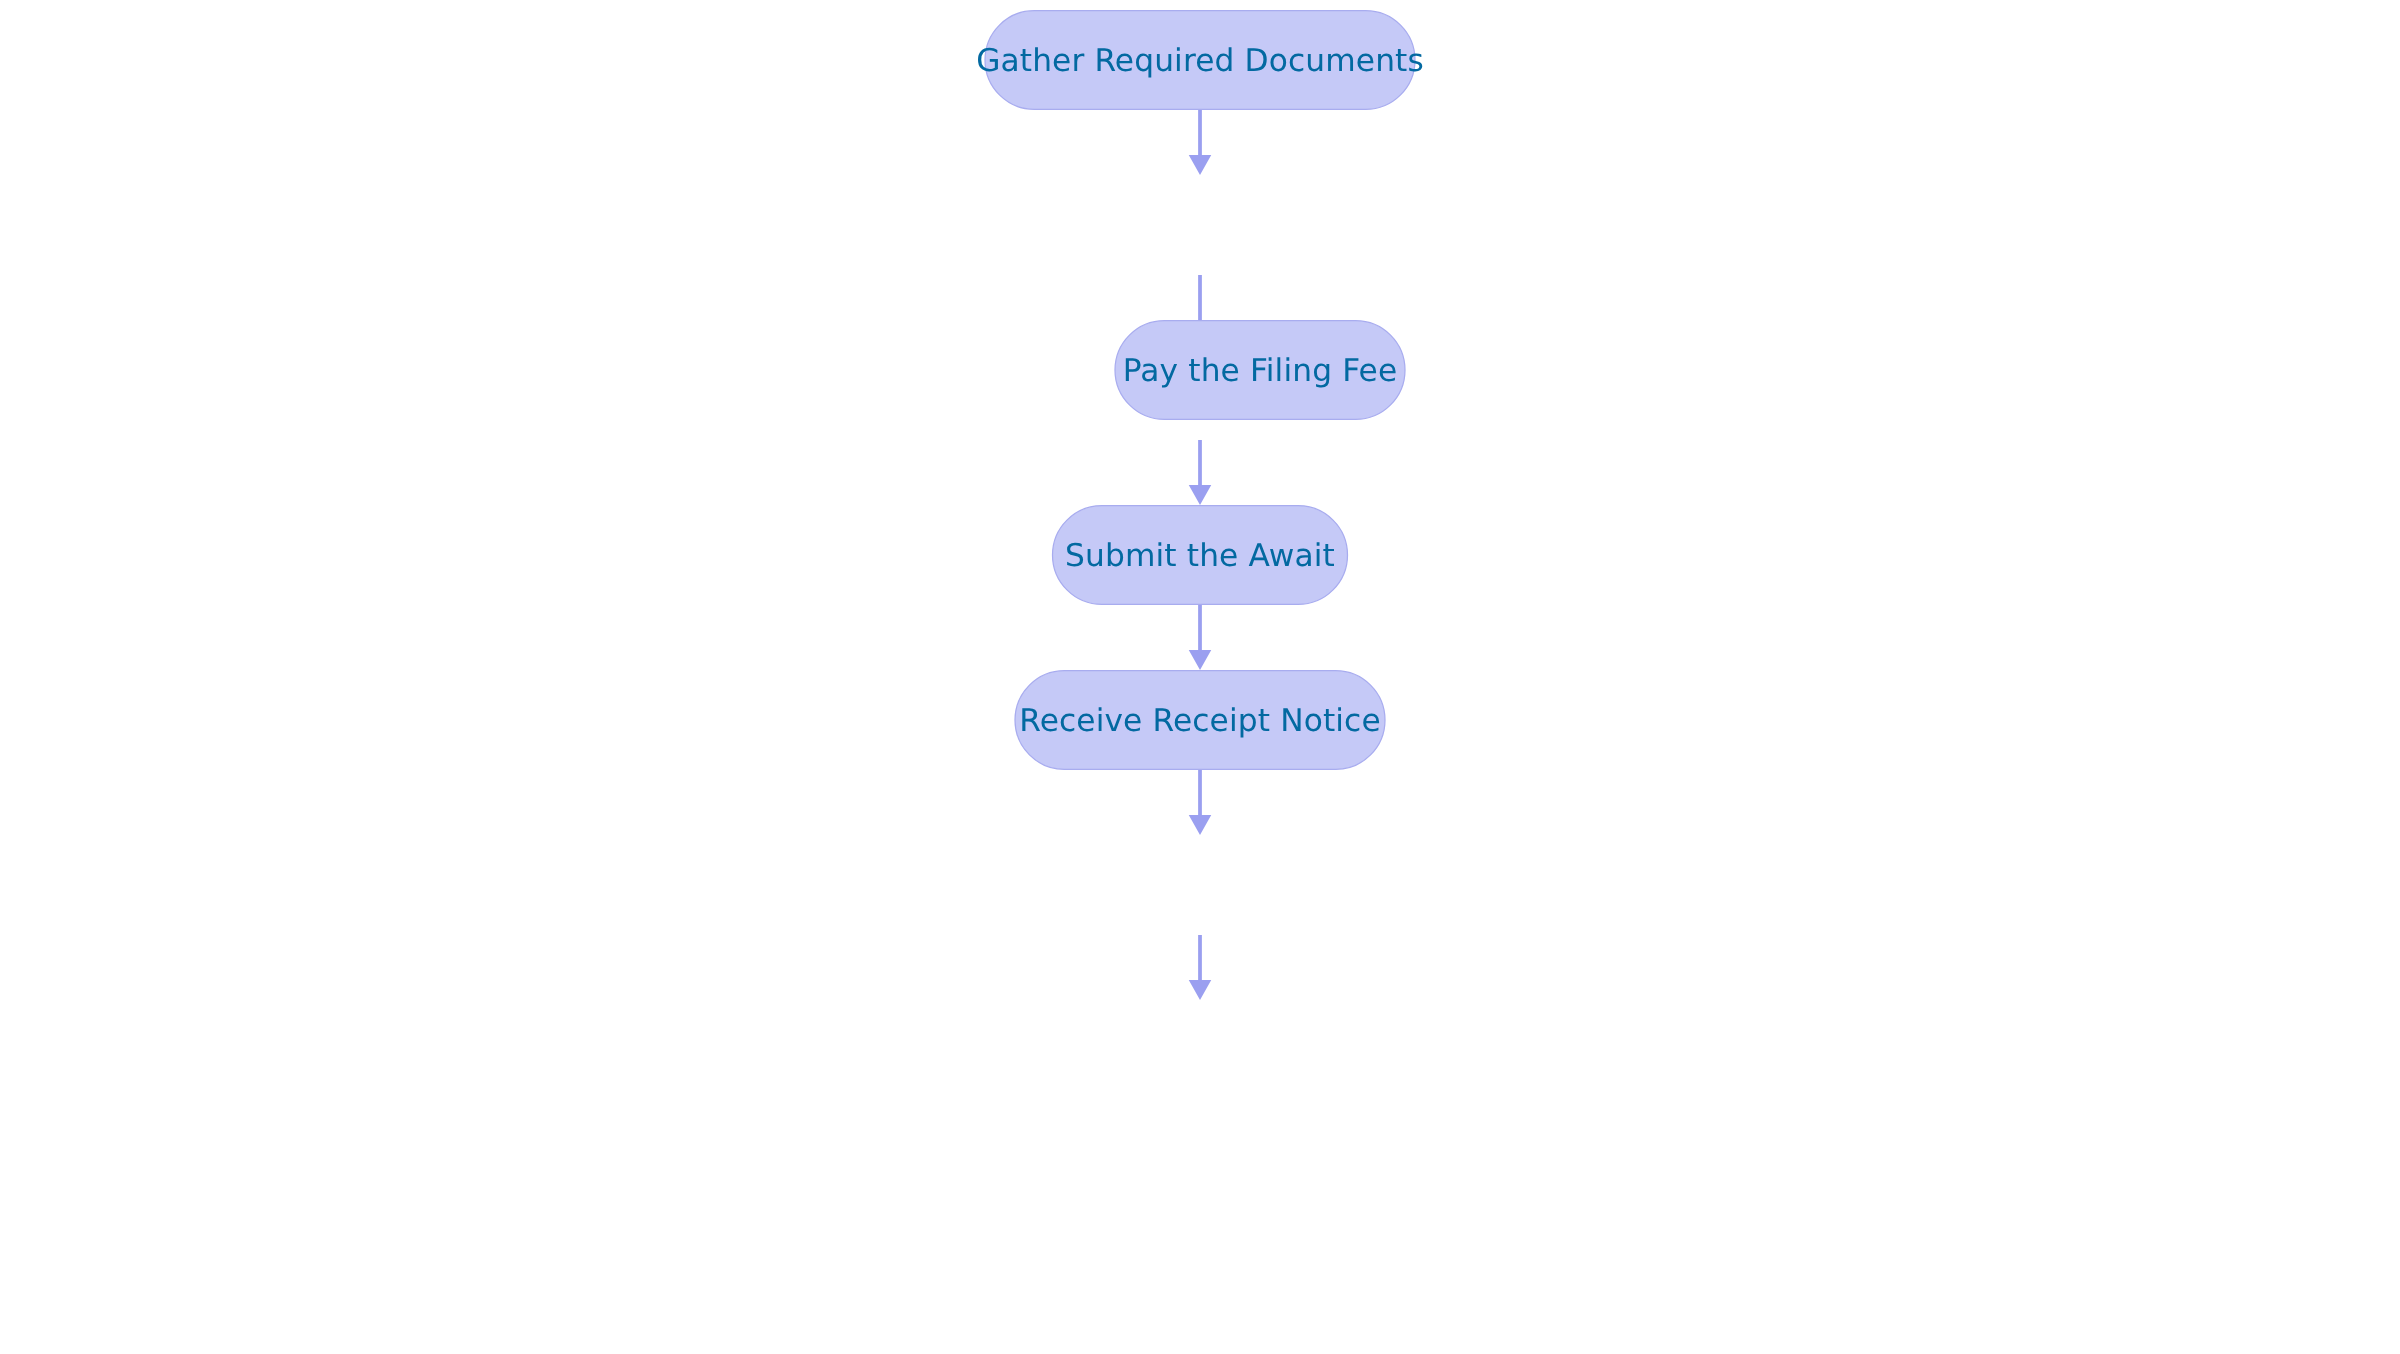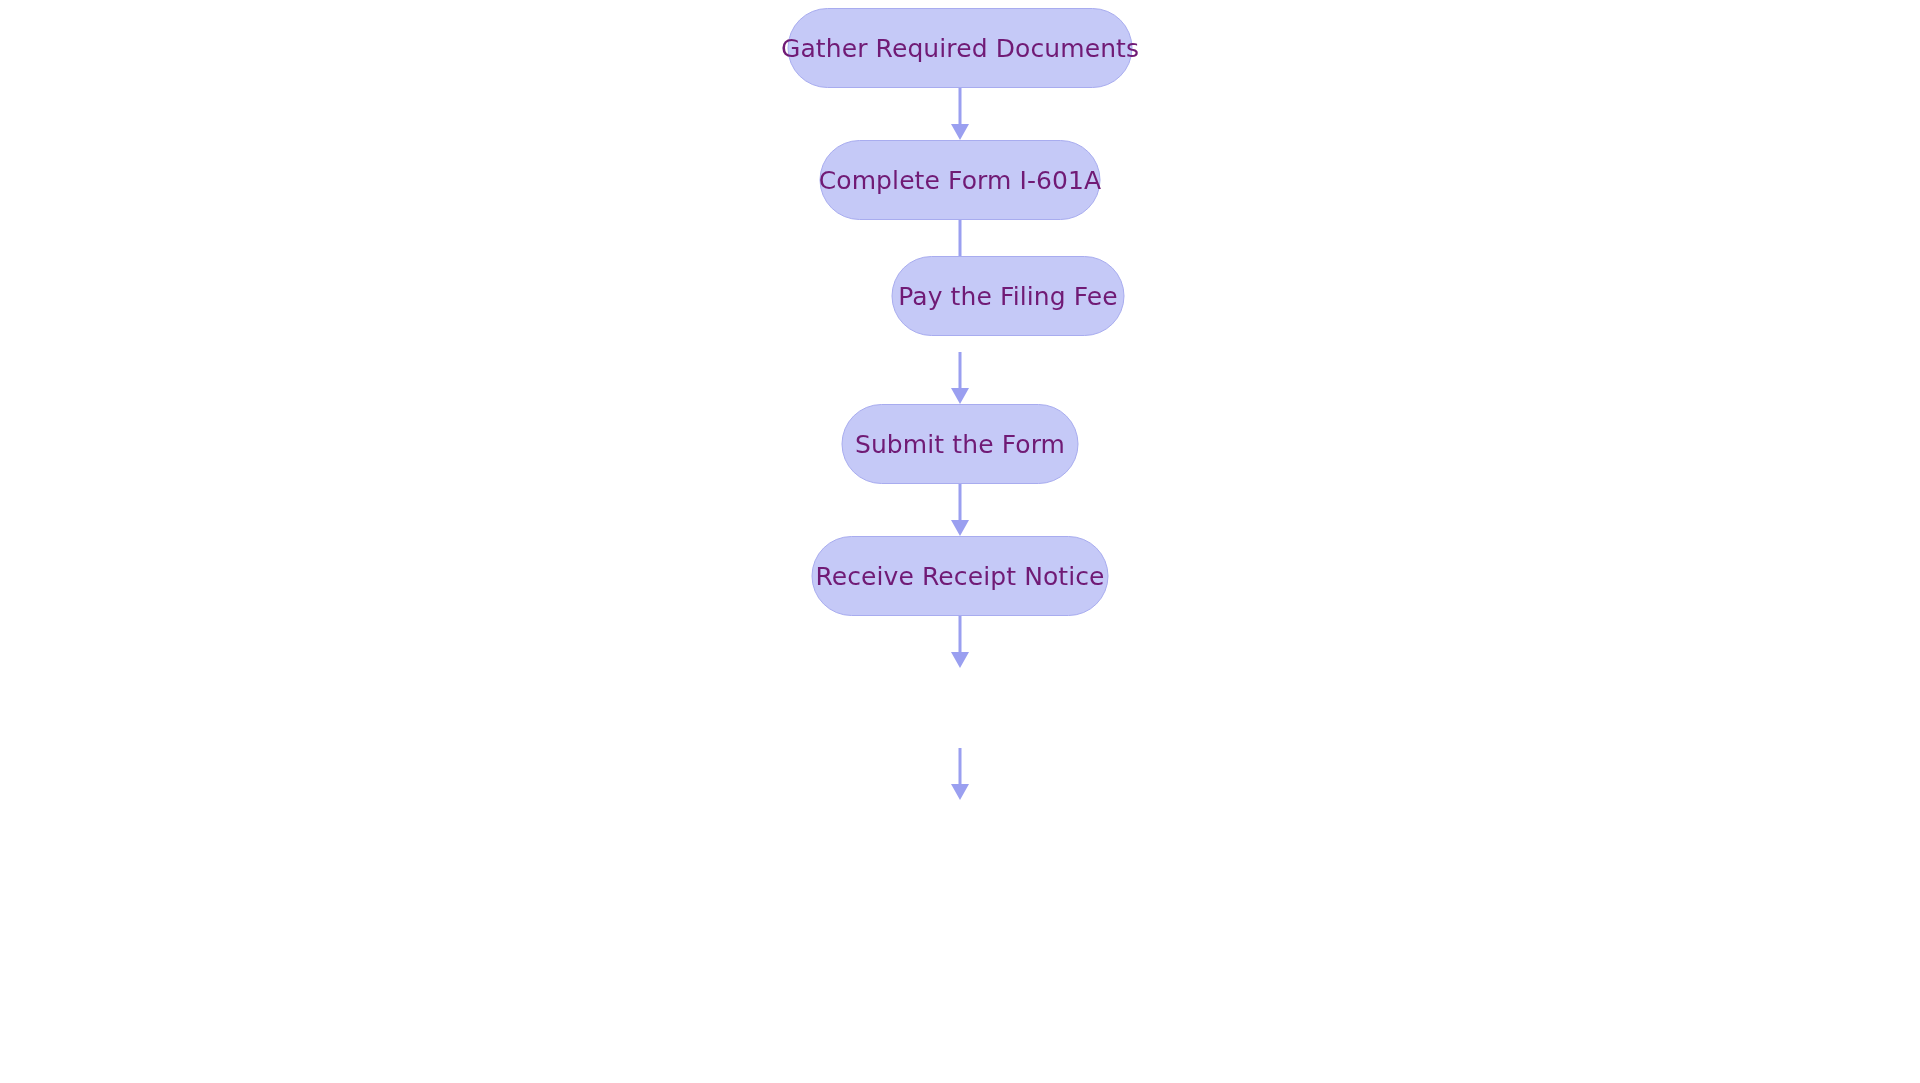--- a/index.html
+++ b/index.html
@@ -38,21 +38,21 @@
     border-radius: 40px;
     background: #c5c9f7;
     border: 1.5px solid #a8acef;
     display: flex;
     align-items: center;
     justify-content: center;
     z-index: 2;
   }
 
   .node-label {
-    color: #701a75;
+    color: #0369a1;
     font-family: "DejaVu Sans", sans-serif;
     font-size: 25px;
     font-weight: 400;
     letter-spacing: 0.1px;
     white-space: nowrap;
     line-height: 1;
   }
 
   
   .connector {
@@ -108,40 +108,37 @@
 
     <div class="node n0">
       <span class="node-label">Gather Required Documents</span>
     </div>
 
     <div class="connector c0">
       <div class="stem"></div>
       <div class="head"></div>
     </div>
 
-    <div class="node n1">
-      <span class="node-label">Complete Form I-601A</span>
-    </div>
 
     <div class="connector c1">
       <div class="stem"></div>
       <div class="head"></div>
     </div>
 
     <div class="node n2">
       <span class="node-label">Pay the Filing Fee</span>
     </div>
 
     <div class="connector c2">
       <div class="stem"></div>
       <div class="head"></div>
     </div>
 
     <div class="node n3">
-      <span class="node-label">Submit the Form</span>
+      <span class="node-label">Submit the Await</span>
     </div>
 
     <div class="connector c3">
       <div class="stem"></div>
       <div class="head"></div>
     </div>
 
     <div class="node n4">
       <span class="node-label">Receive Receipt Notice</span>
     </div>

